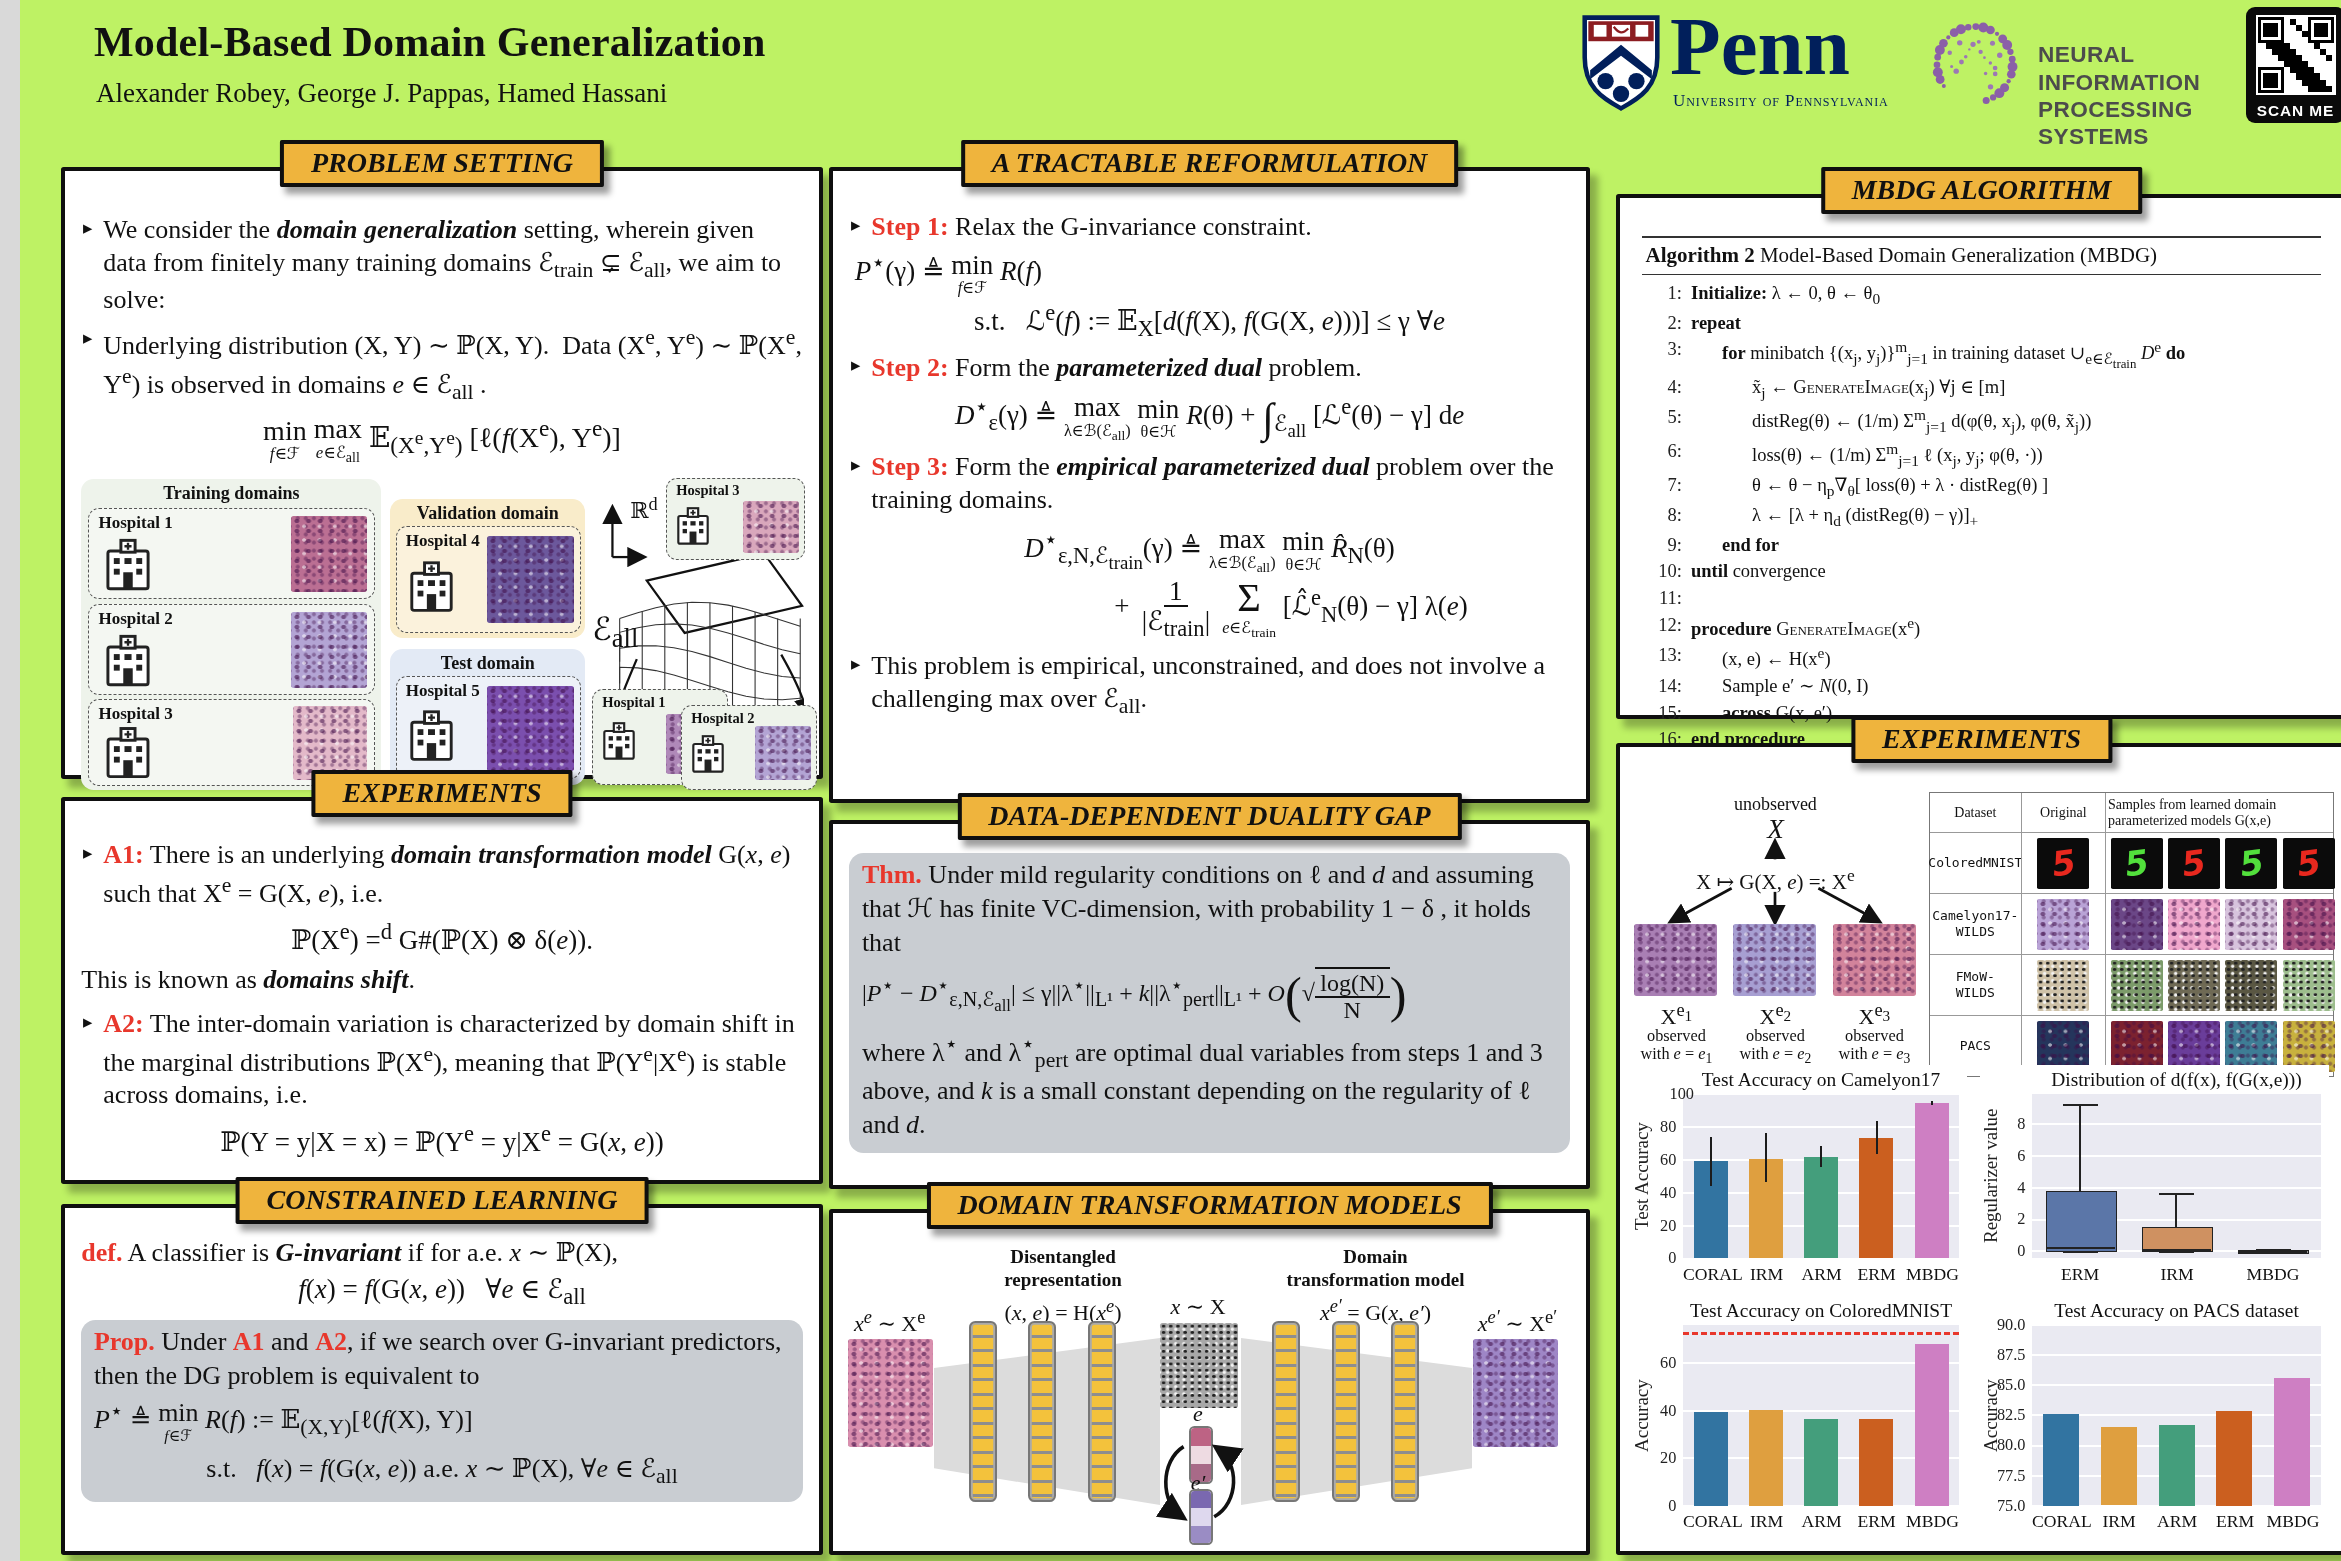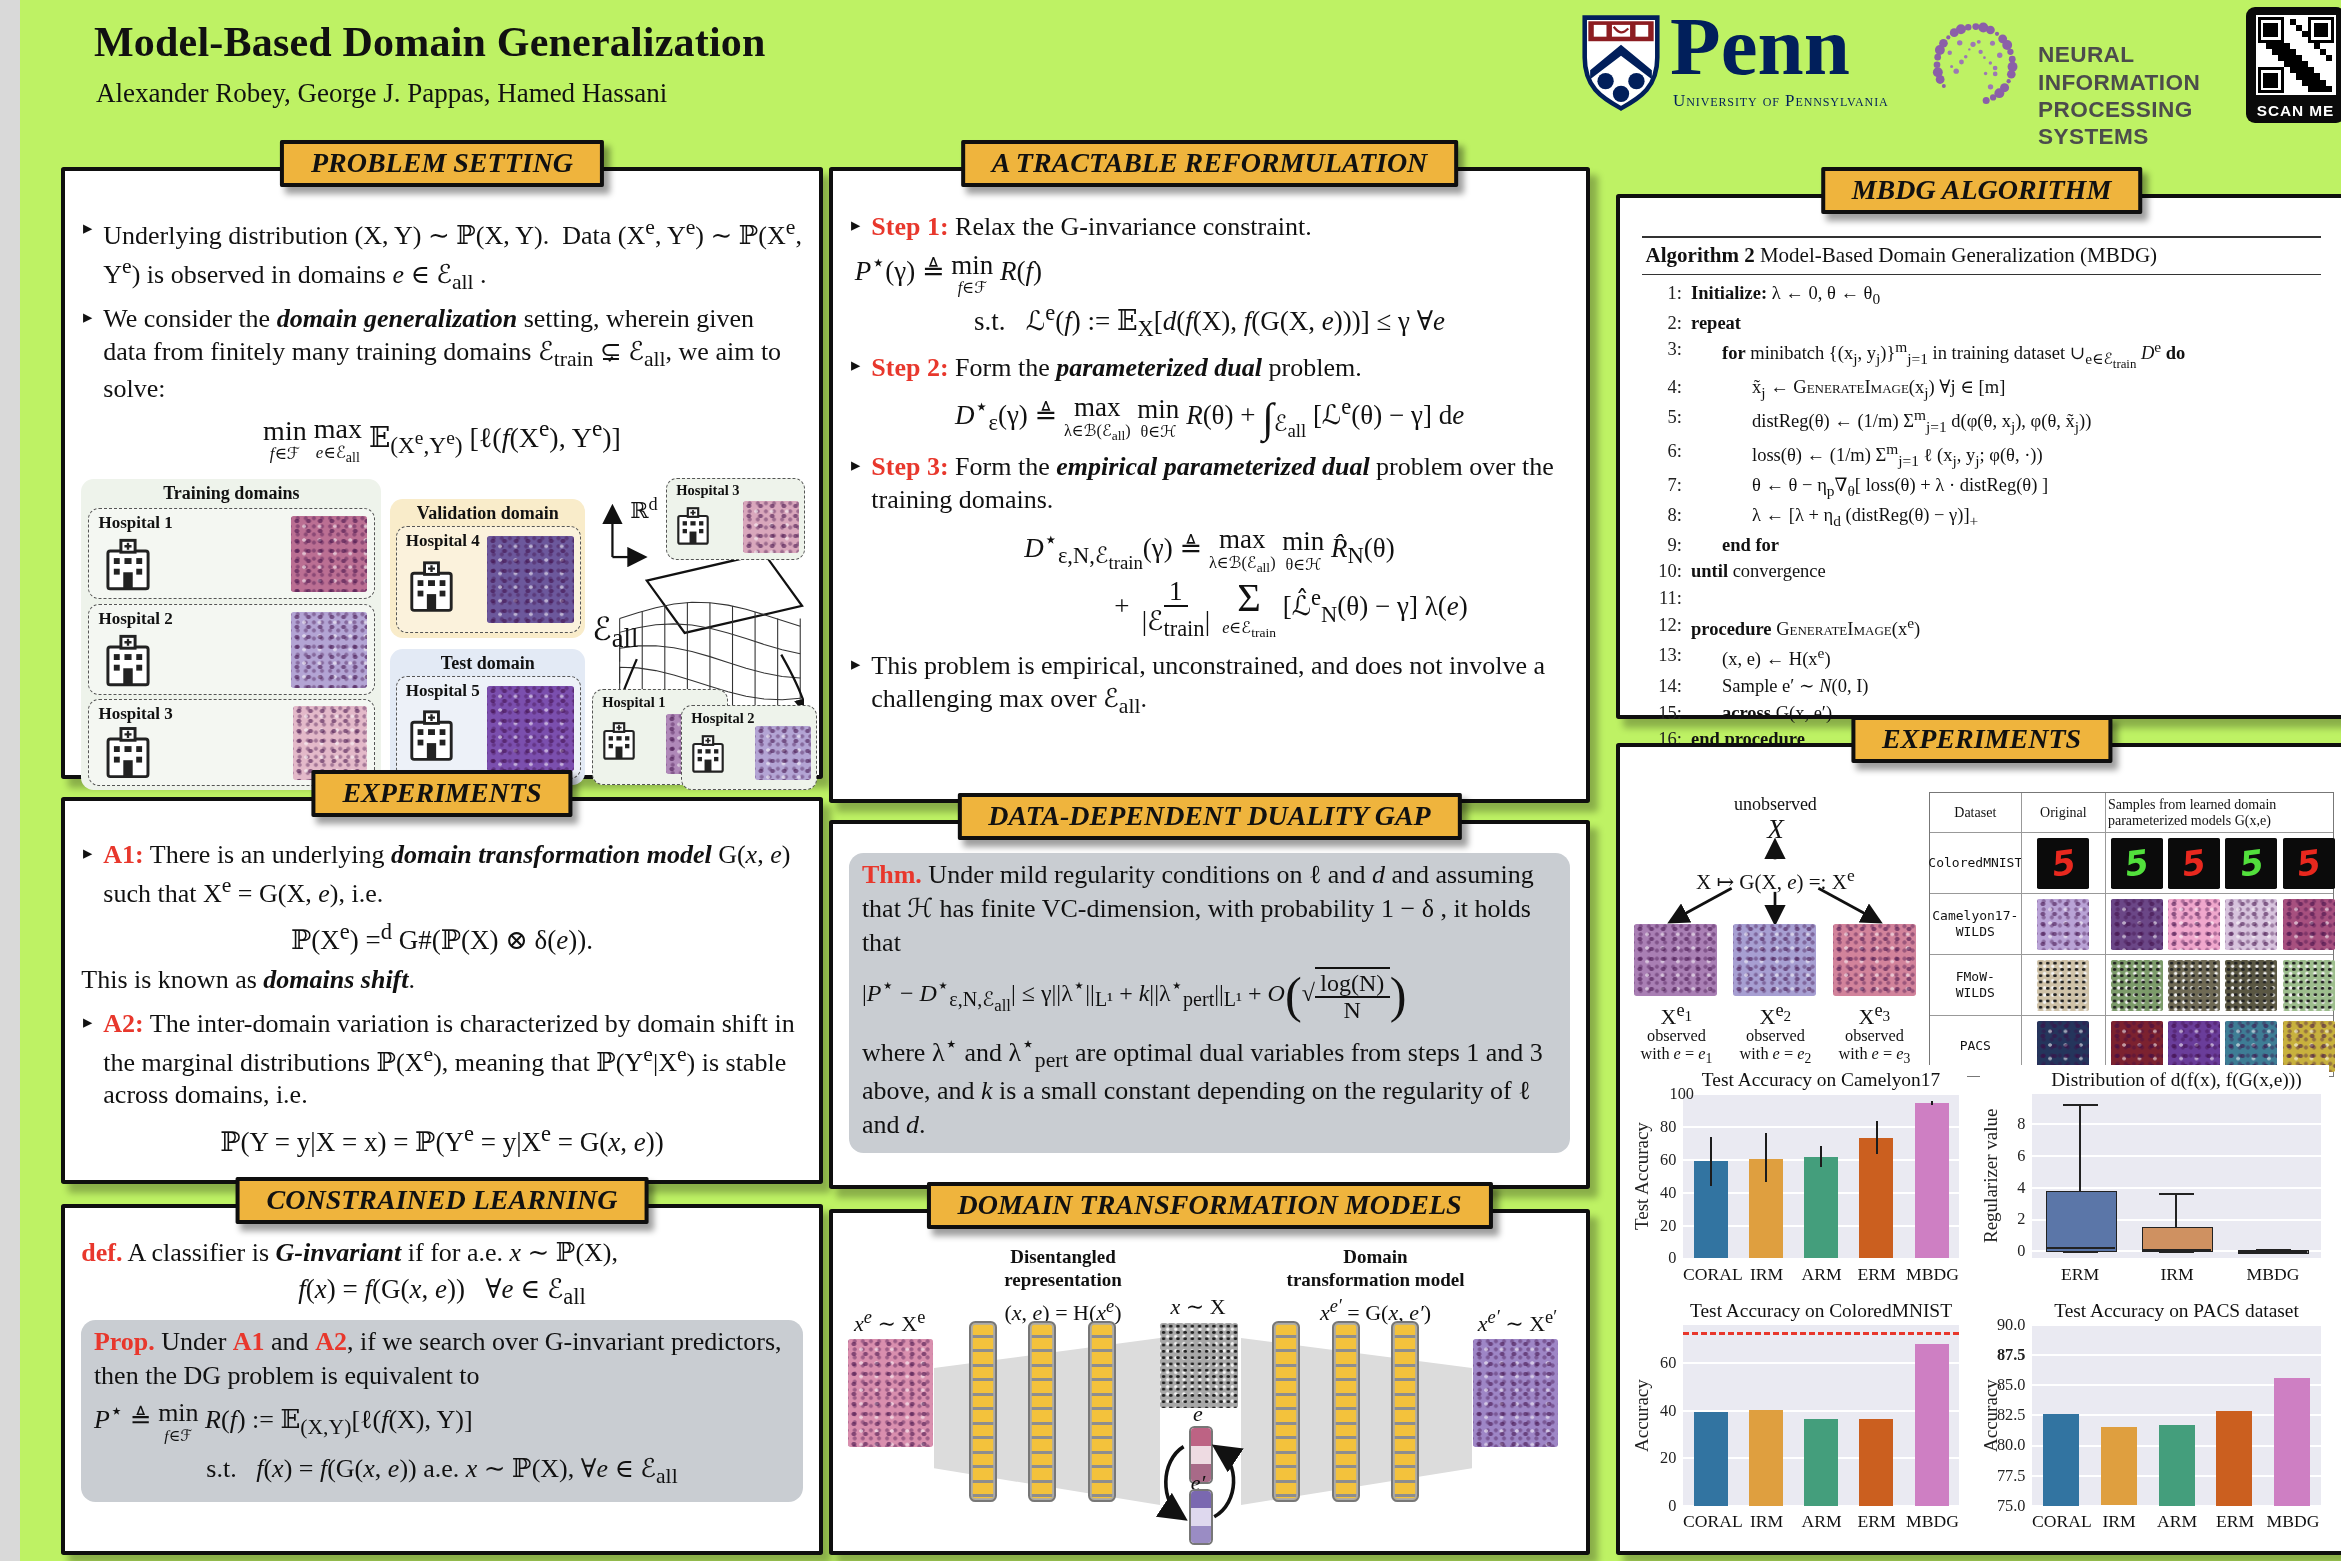--- a/index.html
+++ b/index.html
@@ -339,22 +339,22 @@
         <div style="position: absolute; width: 20px; height: 20px; border: 3.6px solid rgb(0, 0, 0); background: rgb(255, 255, 255); left: 1.8px; top: 52px;">
           <div style="position: absolute; inset: 2.7px; background: rgb(0, 0, 0);"></div>
         </div>
       </div>
     <div class="qr-label">SCAN ME</div>
   </div>
 
   <div class="panel" style="left:41px;top:167px;width:754px;height:604px;">
     <div class="phead">PROBLEM SETTING</div>
     <div class="pbody">
+      <div class="blt">We consider the <b><i>domain generalization</i></b> setting, wherein given data from finitely many training domains ℰ<sub>train</sub> ⊊ ℰ<sub>all</sub>, we aim to solve:</div>
       <div class="blt">Underlying distribution (X, Y) ∼ ℙ(X, Y).&nbsp; Data (X<sup>e</sup>, Y<sup>e</sup>) ∼ ℙ(X<sup>e</sup>, Y<sup>e</sup>) is observed in domains <i>e</i> ∈ ℰ<sub>all</sub> .</div>
-      <div class="blt">We consider the <b><i>domain generalization</i></b> setting, wherein given data from finitely many training domains ℰ<sub>train</sub> ⊊ ℰ<sub>all</sub>, we aim to solve:</div>
       <div class="eq" style="font-size:28px;"><span class="stk">
             <span class="sm">min</span>
             <span class="sb"><i>f</i>∈ℱ</span>
           </span>&nbsp;<span class="stk">
             <span class="sm">max</span>
             <span class="sb"><i>e</i>∈ℰ<sub>all</sub></span>
           </span>&nbsp;𝔼<sub>(X<sup>e</sup>,Y<sup>e</sup>)</sub> [ℓ(<i>f</i>(X<sup>e</sup>), Y<sup>e</sup>)]</div>
 
       <div class="ps-fig">
 
@@ -951,21 +951,21 @@
             <div class="barv" style="left: 69px; width: 36px; top: 102px; height: 78px; background: rgb(223, 159, 63);"></div>
             <div class="barv" style="left: 127px; width: 36px; top: 100px; height: 81px; background: rgb(68, 158, 124);"></div>
             <div class="barv" style="left: 184px; width: 36px; top: 86px; height: 95px; background: rgb(203, 95, 31);"></div>
             <div class="barv" style="left: 242px; width: 36px; top: 53px; height: 128px; background: rgb(206, 127, 195);"></div>
           </div>
           <div class="ytick" style="left: 5.4px; width: 40px; top: 200px;">75.0</div>
           <div class="ytick" style="left: 5.4px; width: 40px; top: 170px;">77.5</div>
           <div class="ytick" style="left: 5.4px; width: 40px; top: 139px;">80.0</div>
           <div class="ytick" style="left: 5.4px; width: 40px; top: 109px;">82.5</div>
           <div class="ytick" style="left: 5.4px; width: 40px; top: 79px;">85.0</div>
-          <div class="ytick" style="left: 5.4px; width: 40px; top: 49px; font-weight: bold;">87.5</div>
+          <div class="ytick" style="left: 5.4px; width: 40px; top: 49px;">87.5</div>
           <div class="ytick" style="left: 5.4px; width: 40px; top: 19px;">90.0</div>
           <div class="xtick" style="left: 52px; width: 58px; top: 215px;">CORAL</div>
           <div class="xtick" style="left: 110px; width: 58px; top: 215px;">IRM</div>
           <div class="xtick" style="left: 168px; width: 58px; top: 215px;">ARM</div>
           <div class="xtick" style="left: 226px; width: 58px; top: 215px;">ERM</div>
           <div class="xtick" style="left: 284px; width: 58px; top: 215px;">MBDG</div>
         </div>
     </div>
   </div>
 

